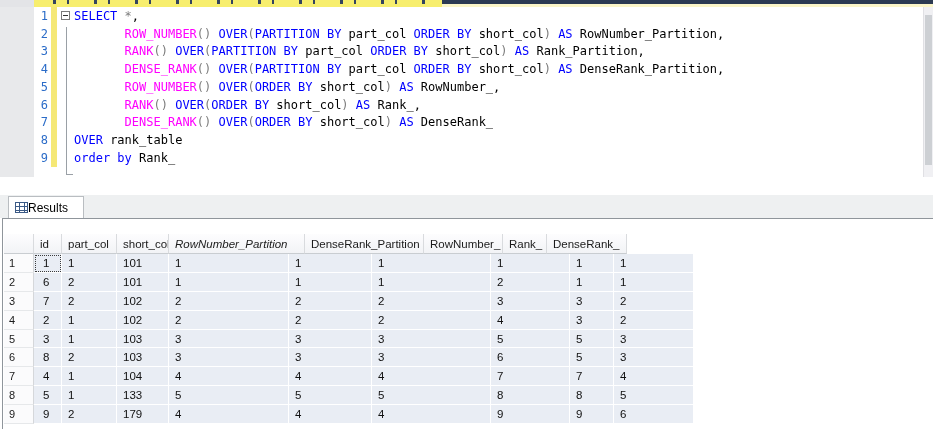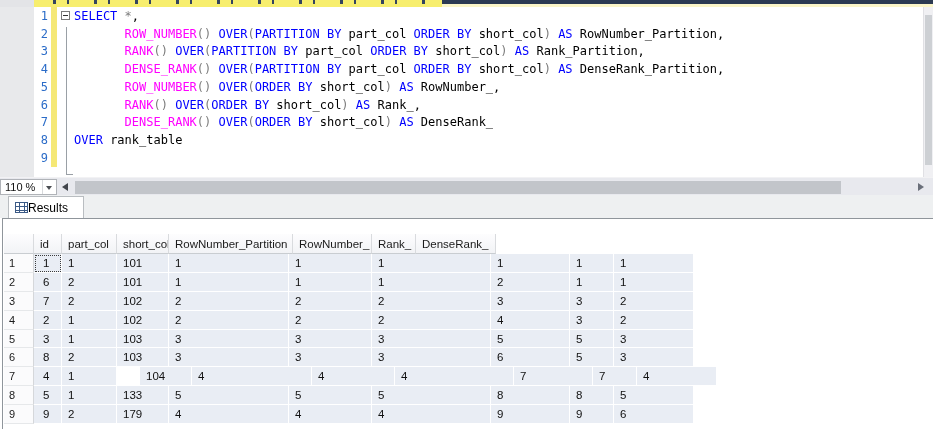--- a/index.html
+++ b/index.html
@@ -137,54 +137,47 @@
           <span class="ctext"><span class="seg-p">       </span><span class="seg-f">DENSE_RANK</span><span class="seg-g">()</span><span class="seg-p"> </span><span class="seg-k">OVER</span><span class="seg-g">(</span><span class="seg-k">ORDER BY</span><span class="seg-p"> short_col</span><span class="seg-g">)</span><span class="seg-p"> </span><span class="seg-k">AS</span><span class="seg-p"> DenseRank_</span></span>
         </div>
         <div class="eline">
           <span class="lnum">8</span>
           <span class="chbar"></span>
           <span class="ctext"><span class="seg-k">OVER</span><span class="seg-p"> rank_table</span></span>
         </div>
         <div class="eline">
           <span class="lnum">9</span>
           <span class="chbar"></span>
+          <span class="ctext"><span class="seg-k">order by</span><span class="seg-p"> Rank_</span></span>
         </div>
       </div>
     <div id="outline-line"></div>
     <div id="outline-tick"></div>
     <div id="ed-vscroll">
       <div class="vthumb"></div>
     </div>
   </div>
 
-  <div id="scrollrow">
-    <div id="zoom-combo">
-      <span class="zlabel">110 %</span>
-      <span class="zdrop"></span>
-    </div>
-    <div id="arrow-left" class="scroll-arrow"></div>
-    <div id="hthumb"></div>
-    <div id="arrow-right" class="scroll-arrow"></div>
-  </div>
 
   <div id="tabstrip">
     <div id="tab-results" class="rtab">
       <span class="grid-icon"></span>
       <span class="tlabel">Results</span>
     </div>
   </div>
 
   <div id="grid">
     <div id="grid-inner">
         <div class="grow">
           <div class="hcell corner" style="width: 30px;"></div>
           <div class="hcell" style="width: 28px;">id</div>
           <div class="hcell" style="width: 55px;">part_col</div>
           <div class="hcell" style="width: 52px;">short_col</div>
-          <div class="hcell" style="width: 124px;">RowNumber_Partition</div>
+          <div class="hcell" style="width: 136px; font-style: italic;">RowNumber_Partition</div>
+          <div class="hcell" style="width: 119px;">DenseRank_Partition</div>
           <div class="hcell" style="width: 79px;">RowNumber_</div>
           <div class="hcell" style="width: 44px;">Rank_</div>
           <div class="hcell" style="width: 80px;">DenseRank_</div>
         </div>
         <div class="grow">
           <div class="rhdr" style="width: 30px;">1</div>
           <div class="dcell idcol focused" style="width: 28px;">1</div>
           <div class="dcell" style="width: 55px;">1</div>
           <div class="dcell" style="width: 52px;">101</div>
           <div class="dcell" style="width: 120px;">1</div>
@@ -251,21 +244,21 @@
           <div class="dcell" style="width: 83px;">3</div>
           <div class="dcell" style="width: 119px;">3</div>
           <div class="dcell" style="width: 79px;">6</div>
           <div class="dcell" style="width: 44px;">5</div>
           <div class="dcell" style="width: 80px;">3</div>
         </div>
         <div class="grow">
           <div class="rhdr" style="width: 30px;">7</div>
           <div class="dcell idcol" style="width: 28px;">4</div>
           <div class="dcell" style="width: 55px;">1</div>
-          <div class="dcell" style="width: 52px; margin-left: 23px;">104</div>
+          <div class="dcell" style="width: 52px;">104</div>
           <div class="dcell" style="width: 120px;">4</div>
           <div class="dcell" style="width: 83px;">4</div>
           <div class="dcell" style="width: 119px;">4</div>
           <div class="dcell" style="width: 79px;">7</div>
           <div class="dcell" style="width: 44px;">7</div>
           <div class="dcell" style="width: 80px;">4</div>
         </div>
         <div class="grow">
           <div class="rhdr" style="width: 30px;">8</div>
           <div class="dcell idcol" style="width: 28px;">5</div>

